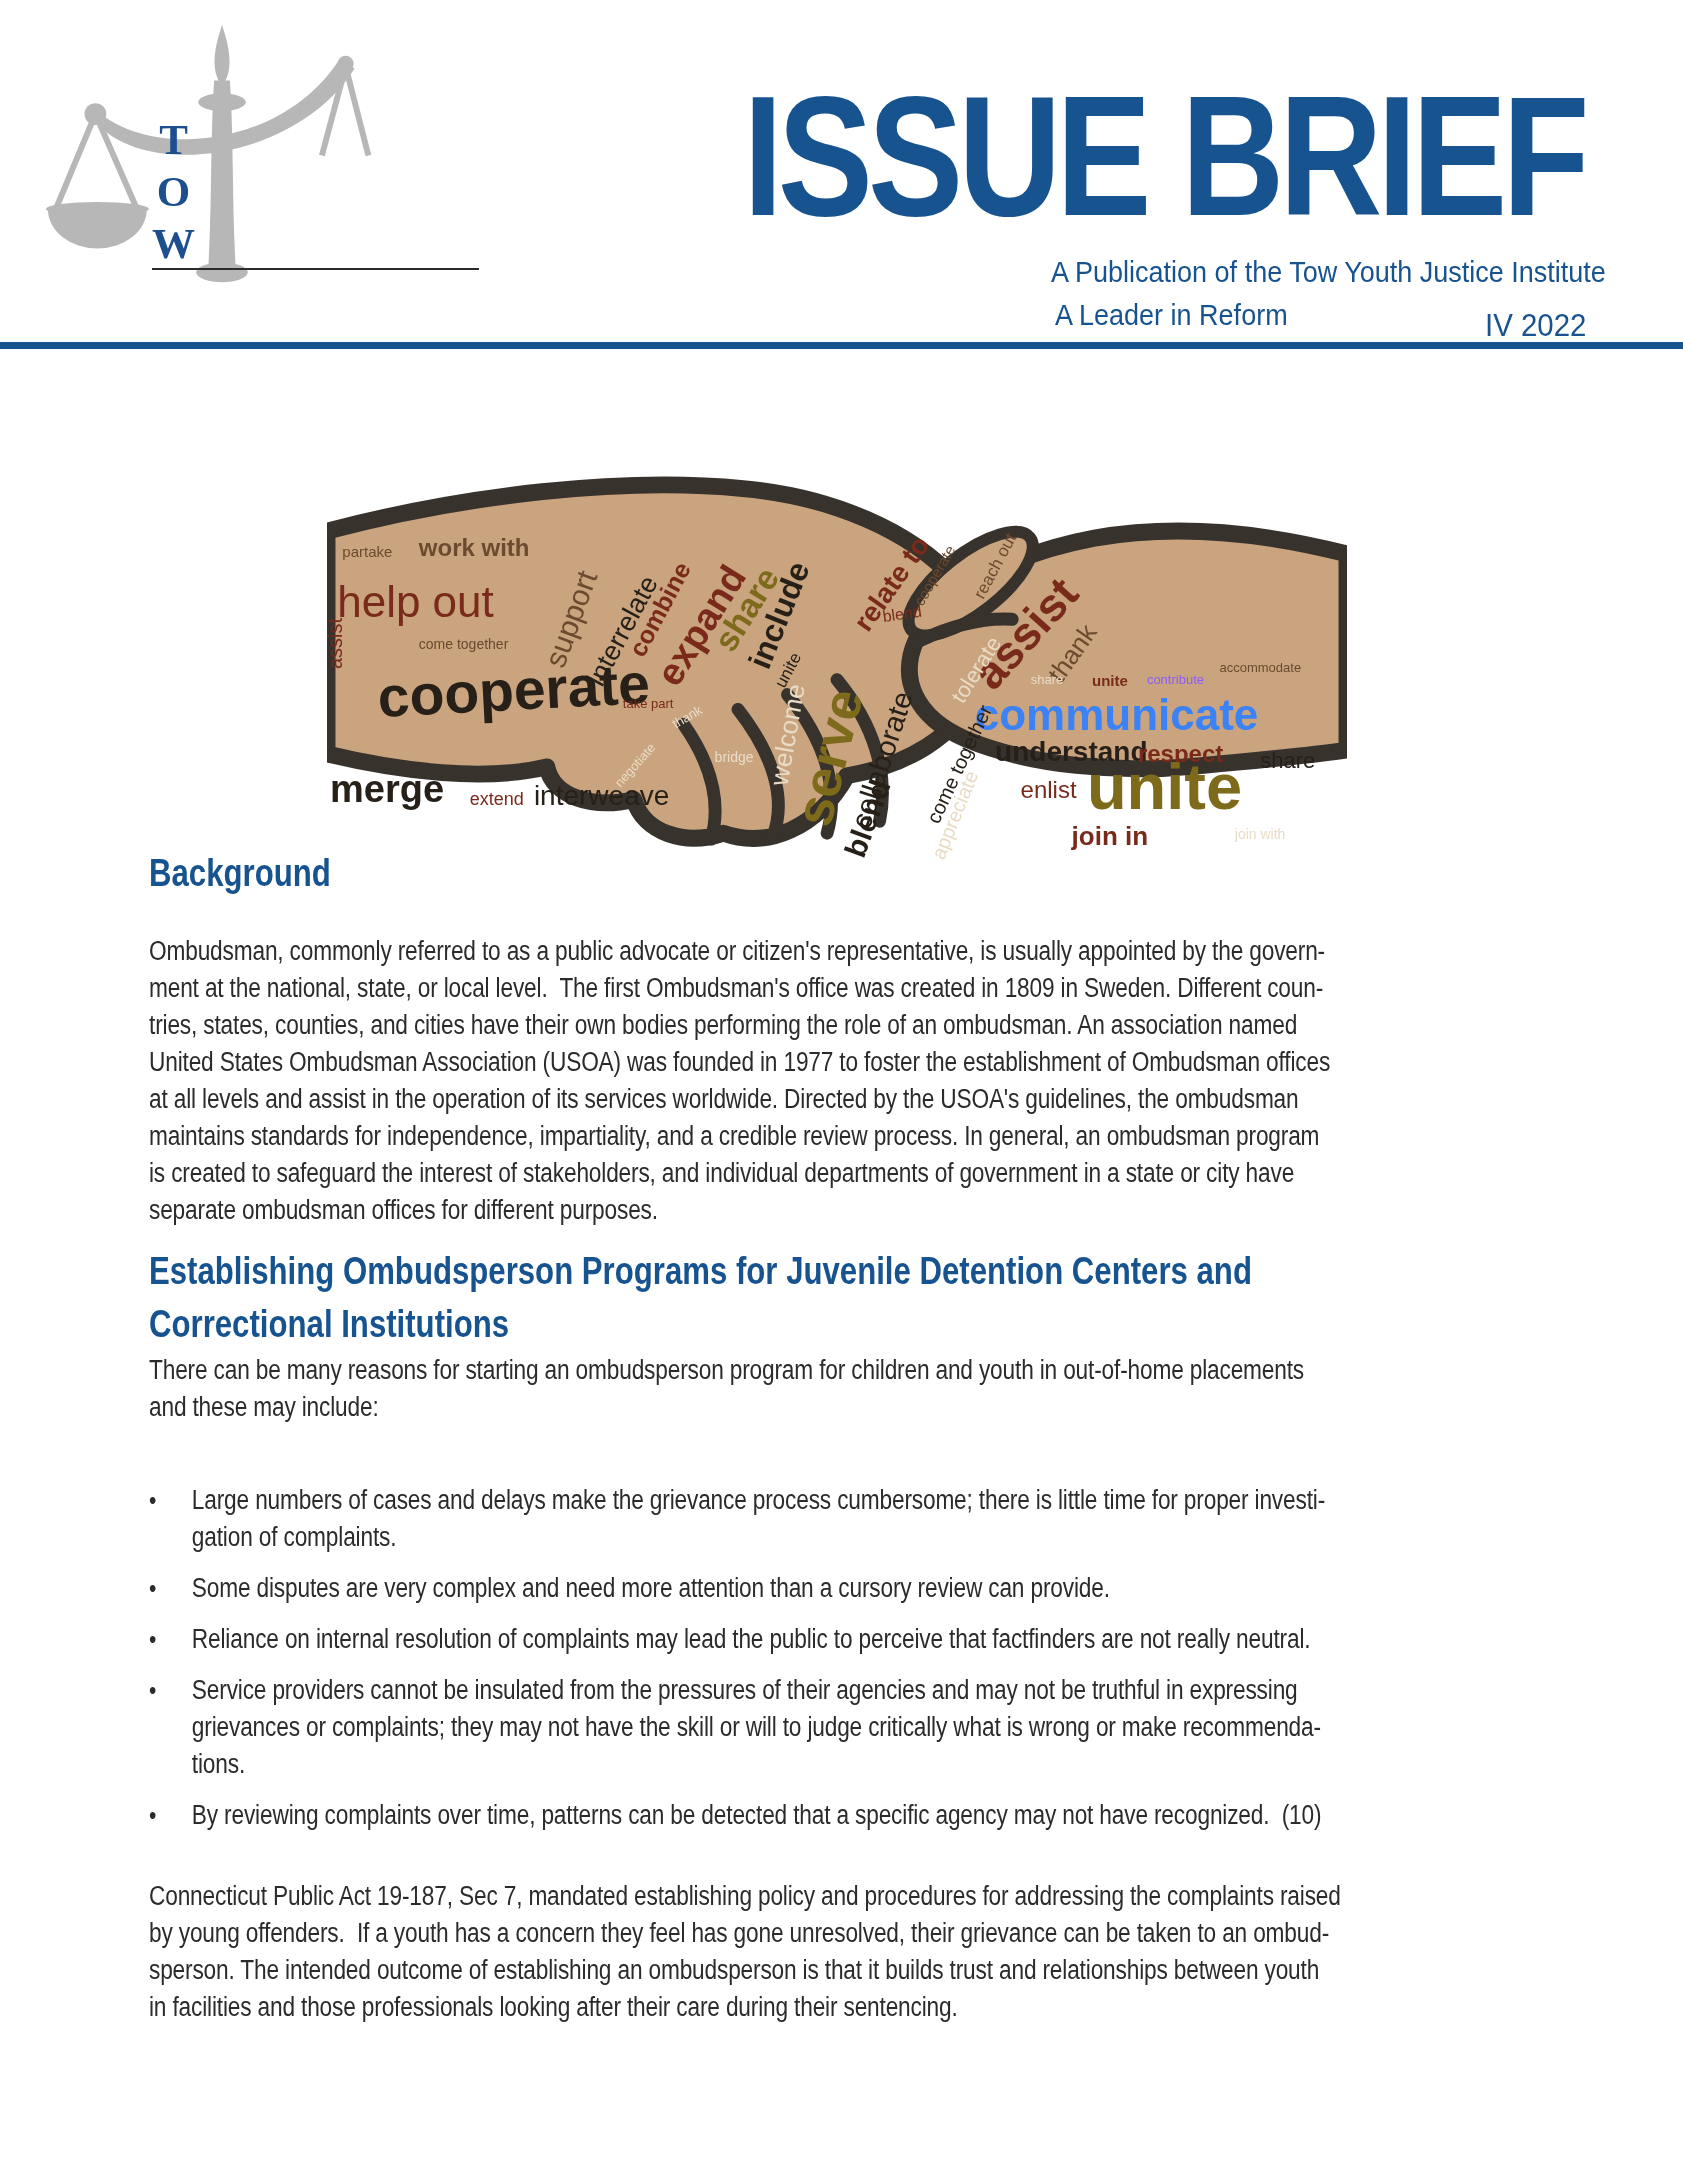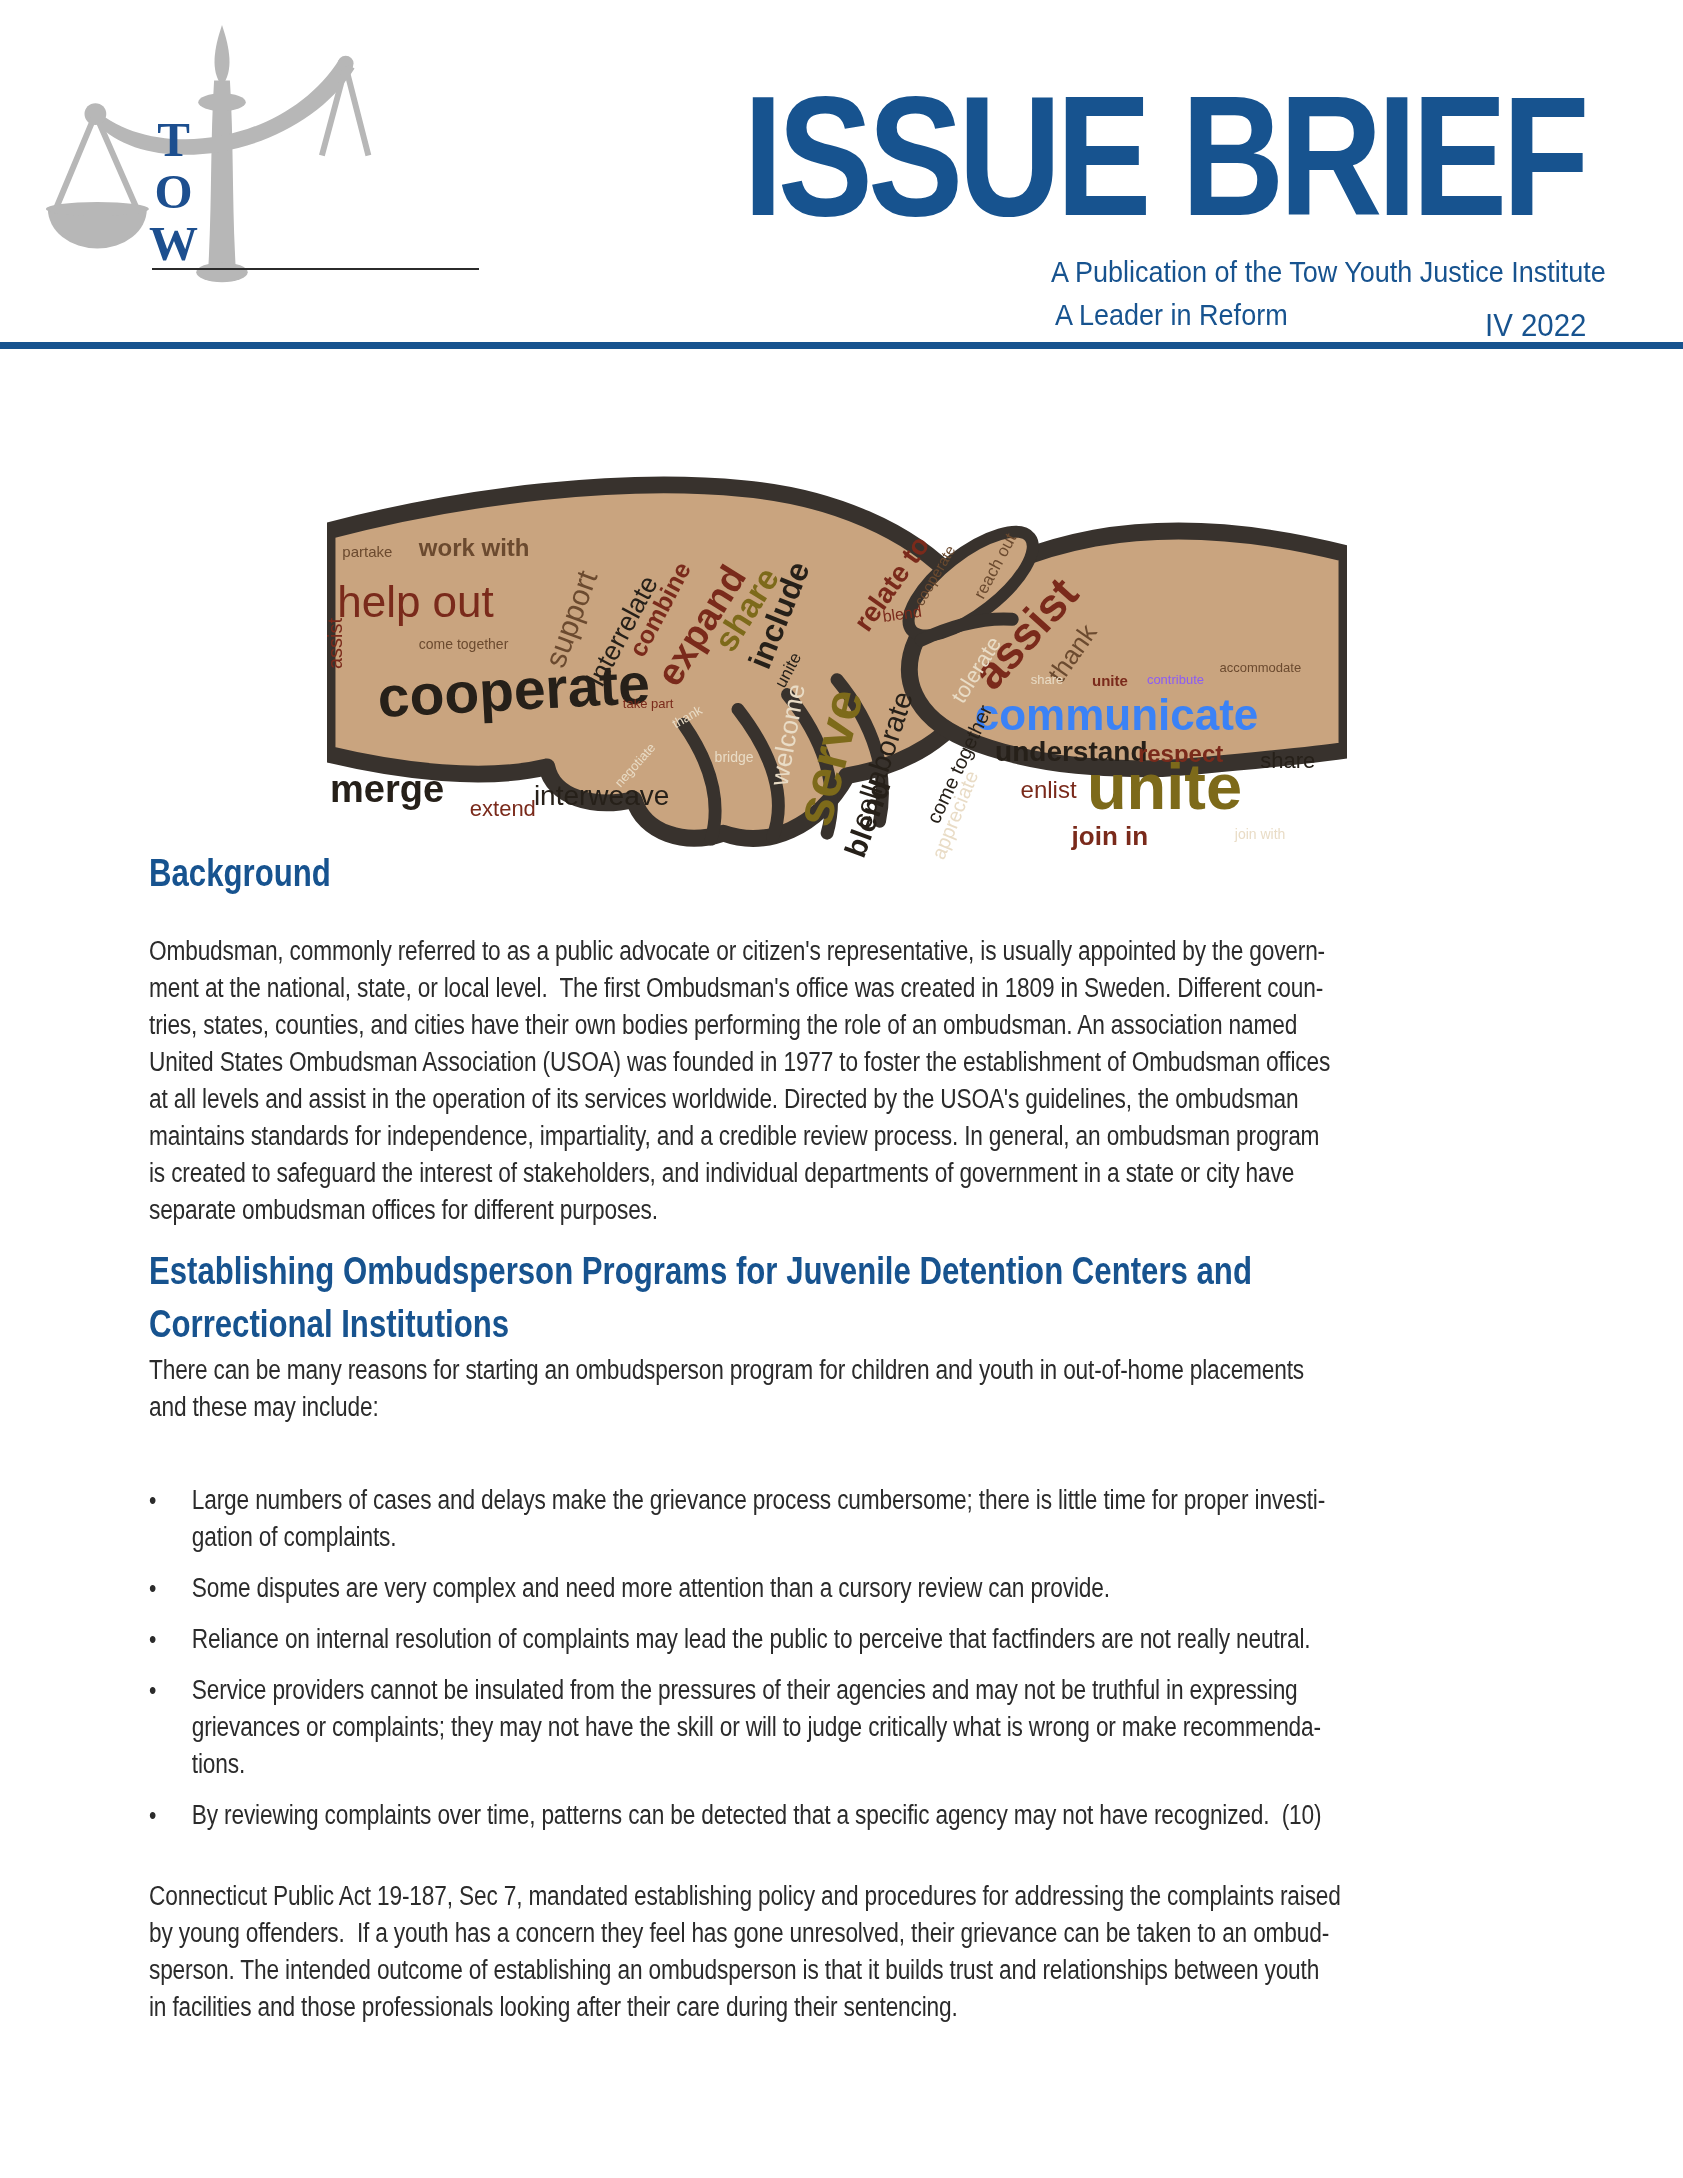--- a/index.html
+++ b/index.html
@@ -6,21 +6,21 @@
   html,body { background:#888; }
   .page {
     position:relative; width:1683px; height:2178px; background:#ffffff;
     margin:0 auto; overflow:hidden;
     font-family:"Liberation Sans", sans-serif; color:#2b2b2b;
   }
   
   .logo-group { position:absolute; left:40px; top:15px; width:475px; height:327px; }
   .scales-svg { position:absolute; left:0; top:0; }
   .tow { position:absolute; left:99px; top:99px; width:69px; text-align:center;
-         font-family:"Liberation Serif", serif; font-weight:bold; font-size:49px;
+         font-family:"Liberation Serif", serif; font-weight:bold; font-size:43px;
          line-height:52px; color:#1d4f8f; }
   .inst { position:absolute; left:210px; top:111px;
           font-family:"Liberation Serif", serif; font-weight:bold; font-size:43px;
           line-height:47px; color:#231f20; letter-spacing:1px; white-space:pre; }
   .logo-rule { position:absolute; left:112px; top:253px; width:327px; height:2px; background:#2b2b2b; }
   .univ { position:absolute; left:92px; top:260px; width:356px; text-align:center;
           font-family:"Liberation Serif", serif; font-weight:bold; font-size:35px;
           color:#1c4977; letter-spacing:-0.5px; }
   .univ .of { font-style:italic; font-weight:normal; }
   
@@ -116,21 +116,21 @@
       </g>
     </svg>
     <div class="wc-words">
         <span class="wcw" style="left: 1.5%; top: 24%; font-size: 15px; color: rgb(107, 74, 47);">partake</span>
         <span class="wcw" style="left: 9%; top: 22%; font-size: 24px; color: rgb(107, 74, 47); font-weight: bold;">work with</span>
         <span class="wcw" style="left: 1%; top: 33%; font-size: 44px; color: rgb(122, 42, 27); font-weight: normal;">help out</span>
         <span class="wcw" style="left: 9%; top: 47%; font-size: 14px; color: rgb(107, 74, 47);">come together</span>
         <span class="wcw" style="left: 1%; top: 52%; font-size: 20px; color: rgb(122, 42, 27); transform: rotate(-90deg);">assist</span>
         <span class="wcw" style="left: 5%; top: 55%; font-size: 57px; color: rgb(38, 32, 25); font-weight: bold; transform: rotate(-3deg);">cooperate</span>
         <span class="wcw" style="left: 0.3%; top: 80%; font-size: 38px; color: rgb(38, 32, 25); font-weight: bold;">merge</span>
-        <span class="wcw" style="left: 14%; top: 85%; font-size: 22px; color: rgb(122, 42, 27); margin-top: 8px;">extend</span>
+        <span class="wcw" style="left: 14%; top: 85%; font-size: 18px; color: rgb(122, 42, 27);">extend</span>
         <span class="wcw" style="left: 19.5%; top: 83%; font-size: 28px; color: rgb(38, 32, 25); font-weight: normal; margin-left: 8px;">interweave</span>
         <span class="wcw" style="left: 29%; top: 62%; font-size: 13px; color: rgb(122, 42, 27);">take part</span>
         <span class="wcw" style="left: 22.5%; top: 50%; font-size: 30px; color: rgb(107, 74, 47); transform: rotate(-70deg);">support</span>
         <span class="wcw" style="left: 26.5%; top: 55%; font-size: 27px; color: rgb(38, 32, 25); transform: rotate(-62deg);">interrelate</span>
         <span class="wcw" style="left: 30.5%; top: 48%; font-size: 25px; color: rgb(122, 42, 27); font-weight: bold; transform: rotate(-62deg);">combine</span>
         <span class="wcw" style="left: 33.5%; top: 53%; font-size: 38px; color: rgb(122, 42, 27); font-weight: bold; transform: rotate(-58deg);">expand</span>
         <span class="wcw" style="left: 39%; top: 45%; font-size: 34px; color: rgb(125, 106, 26); font-weight: bold; transform: rotate(-58deg);">share</span>
         <span class="wcw" style="left: 42.5%; top: 50%; font-size: 32px; color: rgb(38, 32, 25); font-weight: bold; transform: rotate(-68deg);">include</span>
         <span class="wcw" style="left: 44.5%; top: 57%; font-size: 17px; color: rgb(38, 32, 25); transform: rotate(-62deg);">unite</span>
         <span class="wcw" style="left: 44.5%; top: 80%; font-size: 26px; color: rgb(233, 220, 198); transform: rotate(-80deg);">welcome</span>

